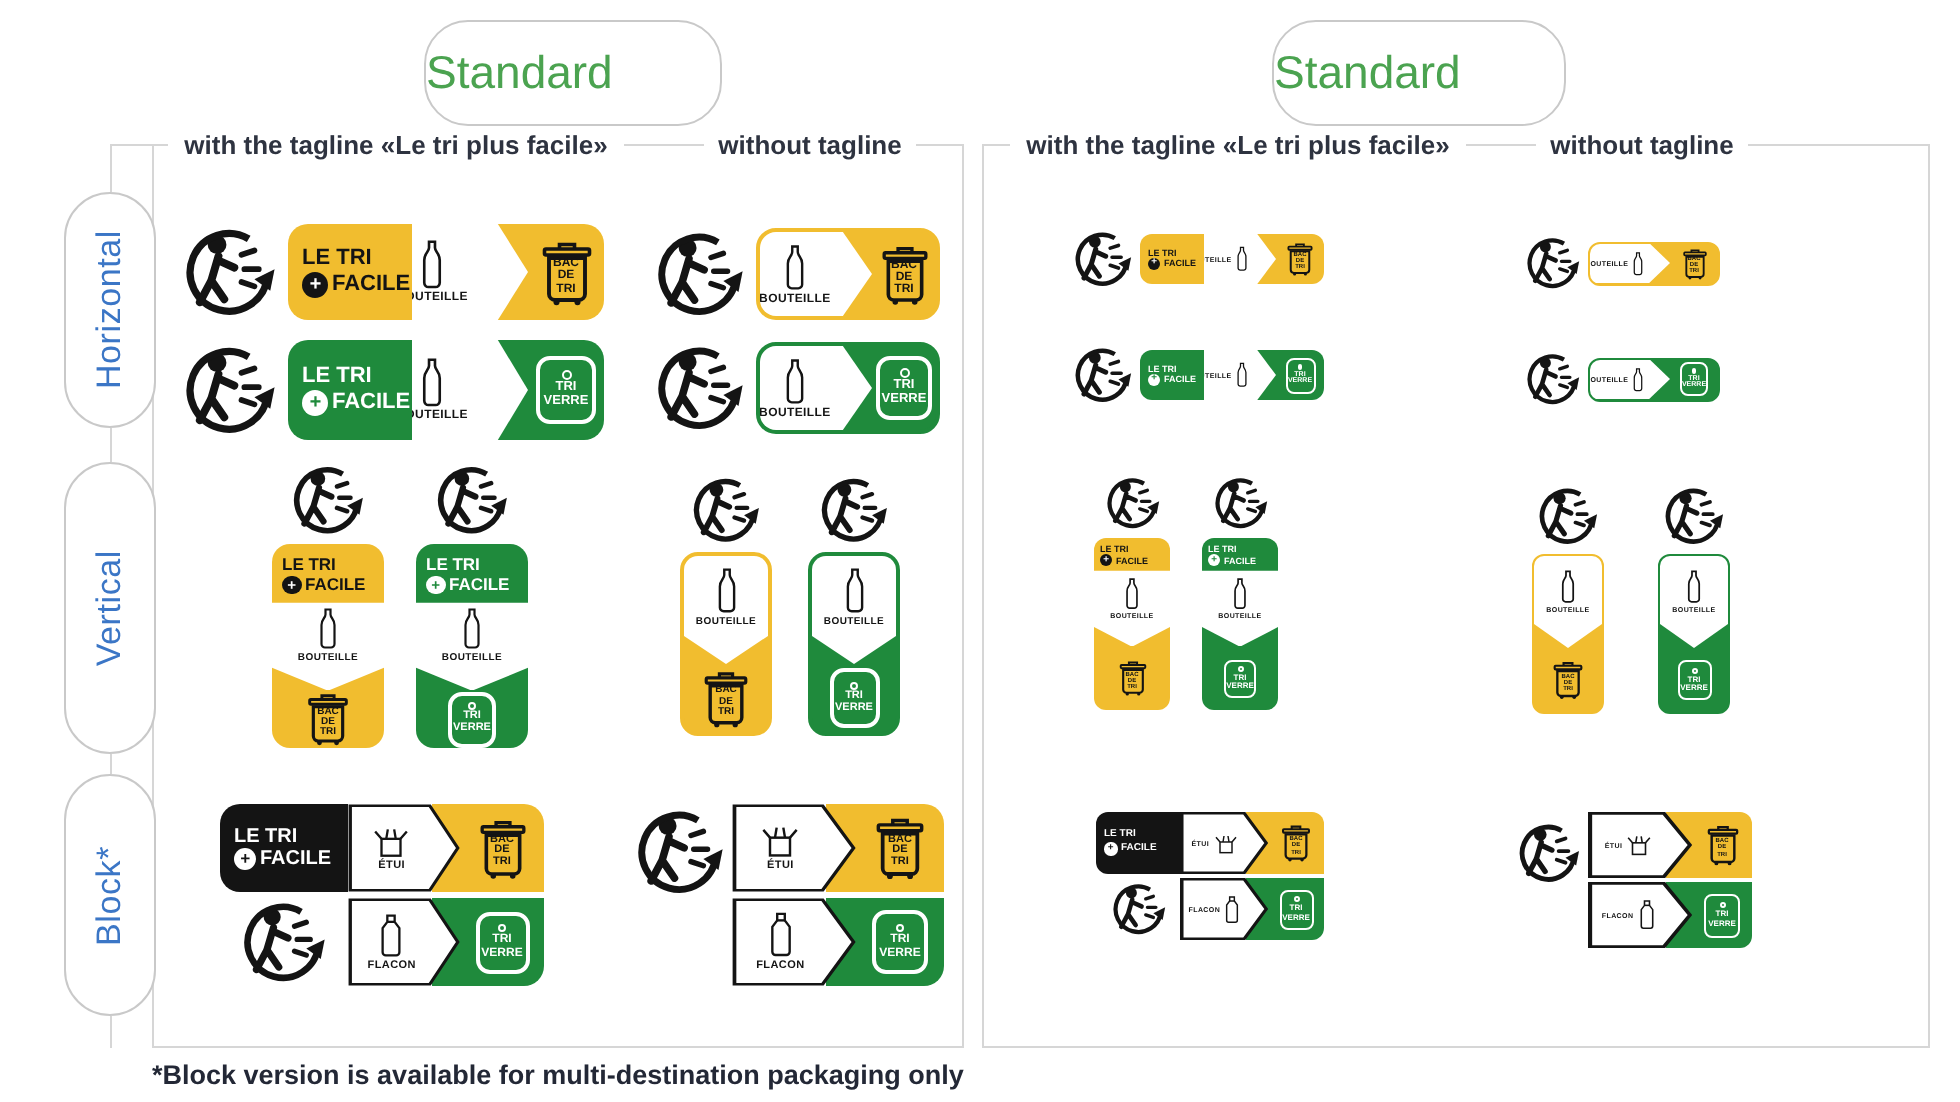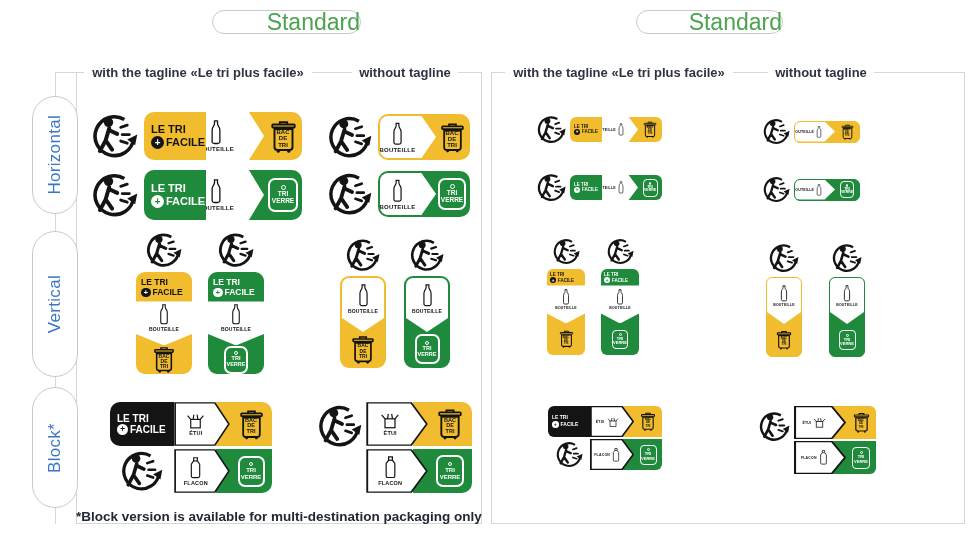--- a/index.html
+++ b/index.html
@@ -2,22 +2,22 @@
 <html style="--yellow: #F1BD2F; --green: #1F8A3C; --title-green: #4BA350; --label-blue: #3B76C6; --line-gray: #D6D6D6; --ink: #141414;"><head>
 <meta charset="utf-8">
 <style>
   *{box-sizing:border-box;margin:0;padding:0}
   html,body{background:#fff}
   body{font-family:"Liberation Sans","DejaVu Sans",sans-serif;color:#141414}
   .canvas{position:relative;width:980px;height:551px;background:#fff;overflow:hidden}
   .abs{position:absolute}
 
   
-  .title-pill{position:absolute;height:24px;border:1.5px solid #c9c9c9;border-radius:22px;background:#fff;
-    display:flex;align-items:center;justify-content:flex-end;font-size:23px;font-weight:500;color:var(--title-green,#4BA350)}
+  .title-pill{position:absolute;height:53px;border:1.5px solid #c9c9c9;border-radius:22px;background:#fff;
+    display:flex;align-items:center;justify-content:flex-start;font-size:23px;font-weight:500;color:var(--title-green,#4BA350)}
   .panel{position:absolute;border:1.2px solid var(--line-gray,#d6d6d6);background:#fff}
   .col-header{position:absolute;top:64px;height:17px;line-height:17px;background:#fff;z-index:3;
     font-size:13px;font-weight:600;color:#2e3340;text-align:center;white-space:nowrap}
   .row-pill{position:absolute;left:32px;width:46px;background:#fff;border:1.5px solid #c9c9c9;border-radius:23px;
     display:flex;align-items:center;justify-content:center;z-index:4}
   .row-pill span{writing-mode:vertical-rl;transform:rotate(180deg);color:var(--label-blue,#3B76C6);font-size:17px;font-weight:500;letter-spacing:.3px}
   .rail{position:absolute;width:1.5px;background:var(--line-gray,#d6d6d6);z-index:1}
   .hstub{position:absolute;height:1.5px;background:var(--line-gray,#d6d6d6);z-index:1}
   .footnote{position:absolute;font-size:13.5px;font-weight:600;color:#232836}
 
@@ -895,14 +895,14 @@
           </span>
       </div>
     </div>
   </div>
   <span class="triman abs" style="left:759px;top:411px">
       <svg width="31" height="31">
         <use href="#icon-triman"></use>
       </svg>
     </span>
 
-  <div class="footnote" style="left:76px;top:509px">*Block version is available for multi-destination packaging only</div>
+  <div class="footnote" style="left:76px;top:530px">*Block version is available for multi-destination packaging only</div>
 </div>
 
 </body></html>

